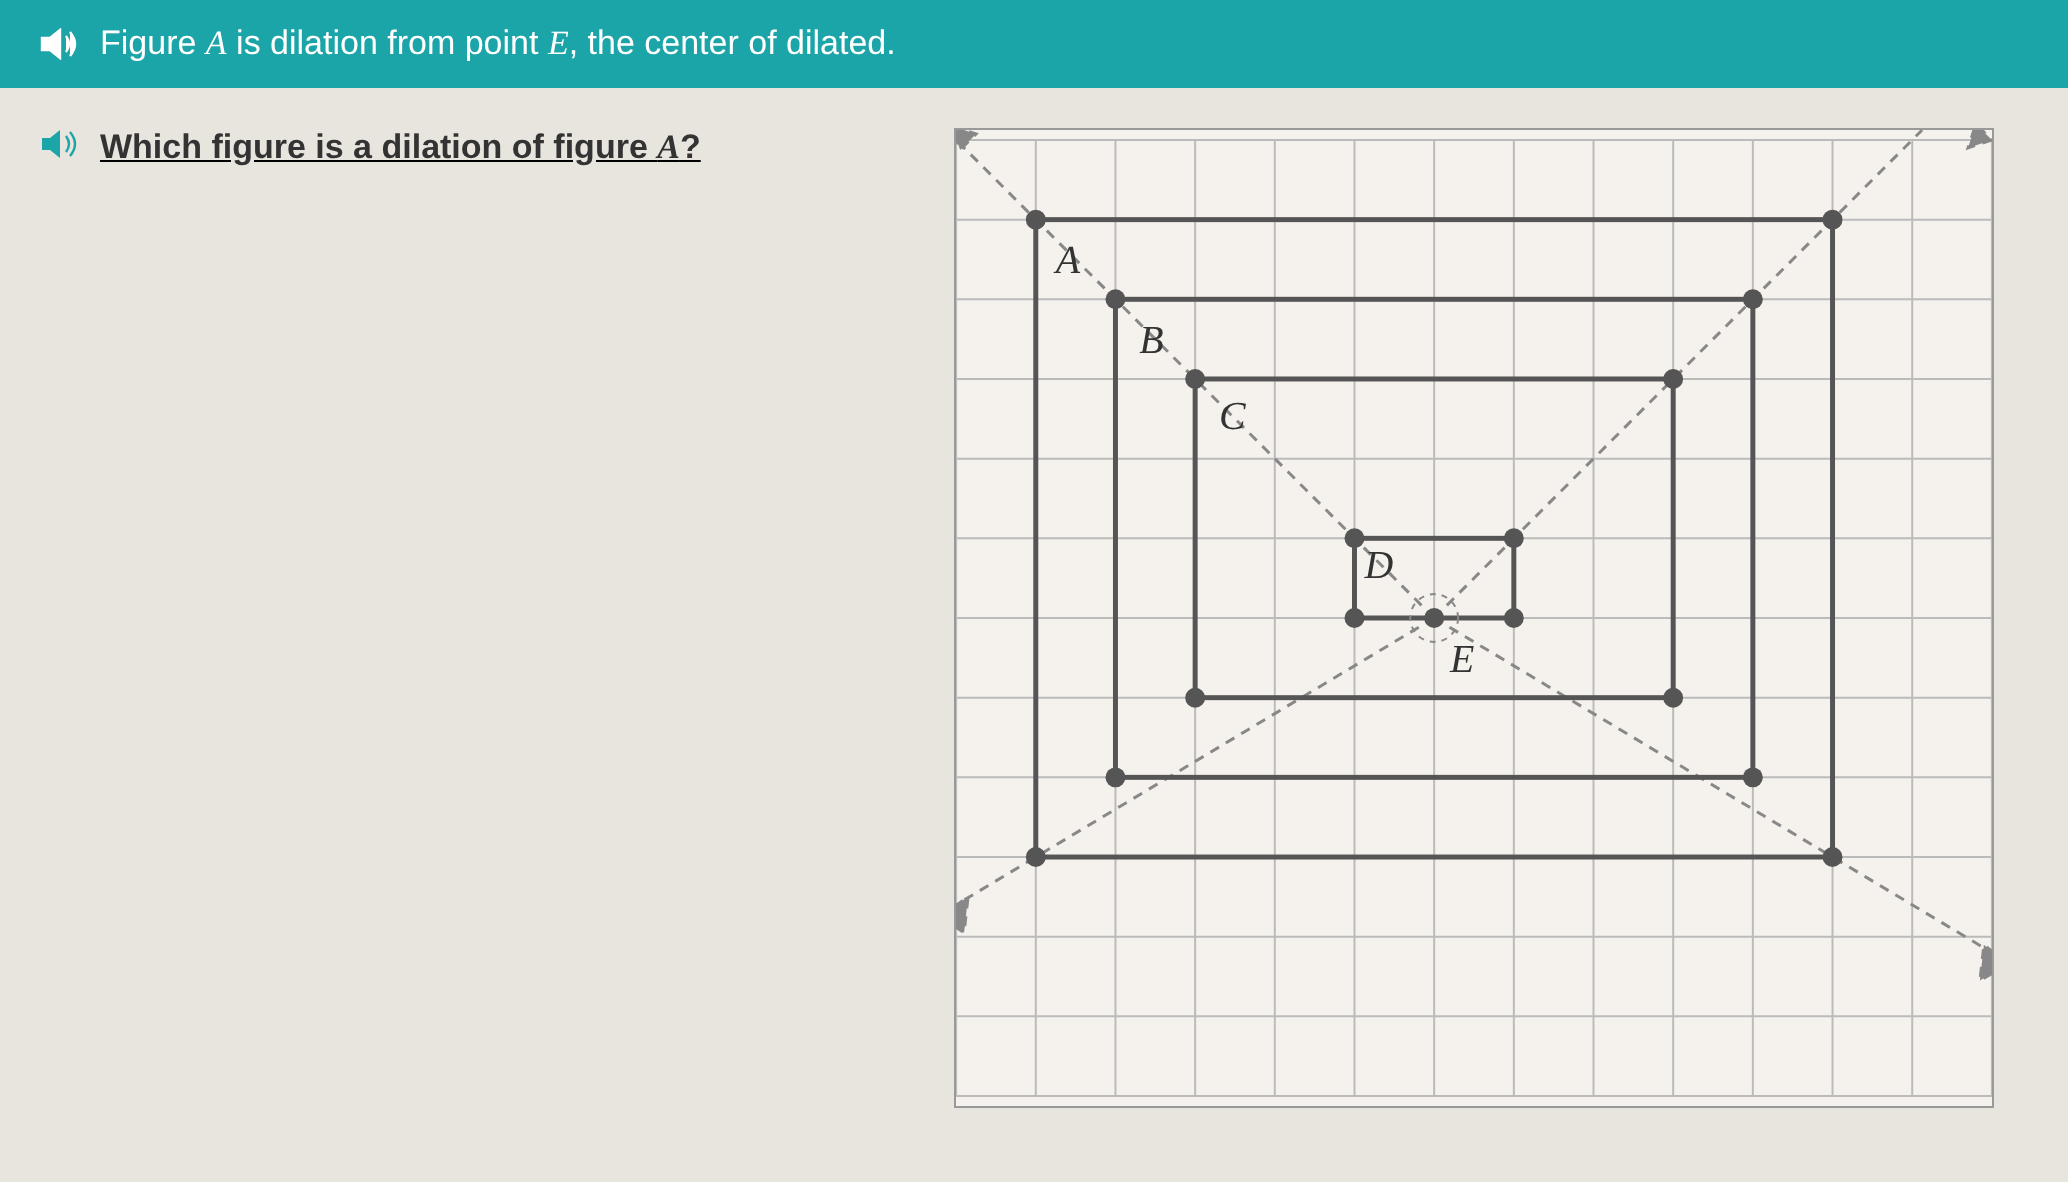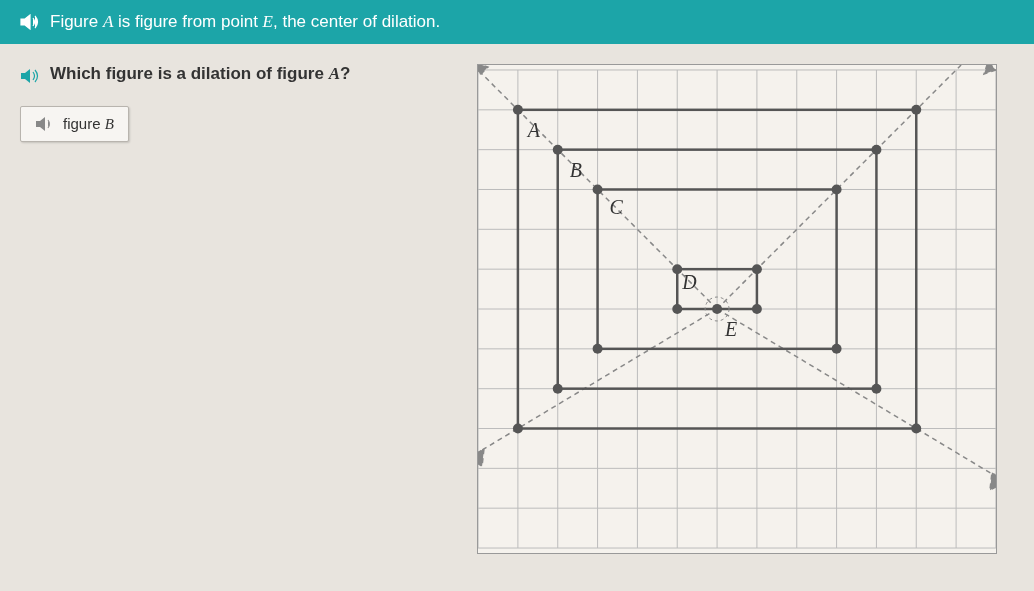--- a/index.html
+++ b/index.html
@@ -24,23 +24,24 @@
   .content {
     display: flex;
     padding: 20px;
     gap: 20px;
   }
   .left-col {
     flex: 0 0 420px;
   }
   .question-row {
     display: flex;
-    align-items: flex-end;
+    align-items: flex-start;
     gap: 10px;
     margin-bottom: 22px;
+    text-decoration: underline;
   }
   .question-text {
     color: #333;
     font-size: 17px;
     font-weight: bold;
   }
   .speaker-icon {
     width: 20px;
     height: 16px;
     display: inline-flex;
@@ -85,49 +86,38 @@
 <body>
 
 <div class="header-bar">
   <span class="speaker-icon">
     <svg viewBox="0 0 20 16">
         <path fill="#fff" d="M1 5 L5 5 L10 1 L10 15 L5 11 L1 11 Z M13 4 Q16 8 13 12 M15 2 Q20 8 15 14" stroke="#fff" stroke-width="1.2"></path>
         <path fill="#fff" d="M1 5 L5 5 L10 1 L10 15 L5 11 L1 11 Z"></path>
       </svg>
   </span>
   <span class="text">
-    <span>Figure </span><span class="italic">A</span><span> is figure from point </span><span class="italic">E</span><span>, the center of dilation.</span>
+    <span>Figure </span><span class="italic">A</span><span> is dilation from point </span><span class="italic">E</span><span>, the center of dilated.</span>
   </span>
 </div>
 
 <div class="content">
   <div class="left-col">
     <div class="question-row">
       <span class="speaker-icon">
         <svg viewBox="0 0 20 16">
             <path fill="#1ca5a8" d="M1 5 L5 5 L10 1 L10 15 L5 11 L1 11 Z"></path>
             <path d="M13 4 Q16 8 13 12 M15 2 Q20 8 15 14" stroke="#1ca5a8" stroke-width="1.2" fill="none"></path>
           </svg>
       </span>
       <span class="question-text">
         <span>Which figure is a dilation of figure </span><span class="italic">A</span><span>?</span>
       </span>
     </div>
 
-    <div>
-      <button class="option-btn">
-        <span class="speaker-icon">
-          <svg viewBox="0 0 20 16">
-              <path fill="#999" d="M1 5 L5 5 L10 1 L10 15 L5 11 L1 11 Z"></path>
-              <path d="M13 4 Q16 8 13 12" stroke="#999" stroke-width="1.2" fill="none"></path>
-            </svg>
-        </span>
-        <span><span>figure </span><span class="italic">B</span></span>
-      </button>
-    </div>
   </div>
 
   <div class="right-col">
     <div class="graph-box">
       <svg class="grid-svg" viewBox="0 0 520 490">
 
         <g stroke="#bbb" stroke-width="1">
 
           <line x1="0" y1="5" x2="0" y2="485"></line>
             <line x1="40" y1="5" x2="40" y2="485"></line>

